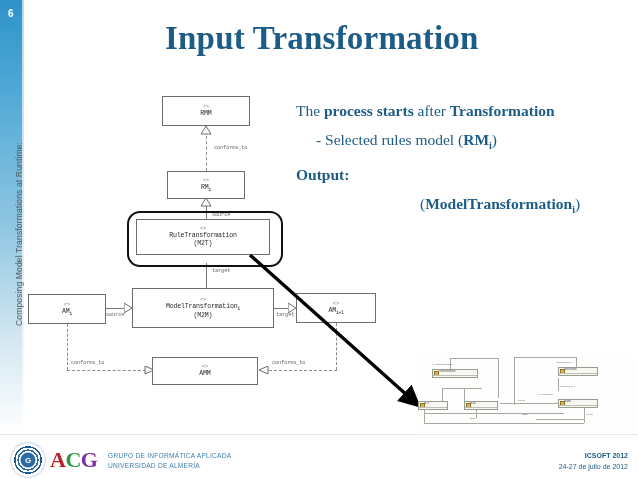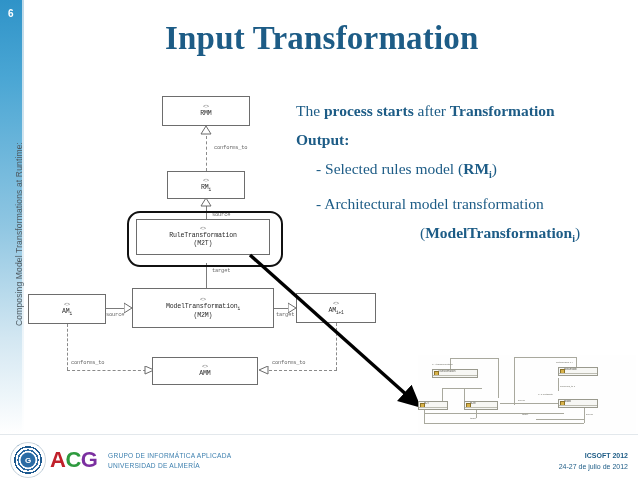--- a/index.html
+++ b/index.html
@@ -121,43 +121,42 @@
   .seal{
     position:absolute;left:10px;top:8px;width:34px;height:34px;border-radius:50%;
     background:radial-gradient(circle at 50% 50%,#ffffff 0 38%,#2f6ca3 38% 44%,#ffffff 44% 52%,#1f5a8f 52% 58%,#ffffff 58% 72%,#3d7fb5 72% 78%,#ffffff 78% 100%);
     border:1px solid #cfd8de;
   }
   .seal-inner{
     position:absolute;left:50%;top:50%;transform:translate(-50%,-50%);
     width:15px;height:15px;border-radius:50%;background:#2b6ca5;
     color:#fff;font-size:8px;font-weight:bold;text-align:center;line-height:15px;
   }
-  .acg{position:absolute;left:50px;top:13px;font-size:22px;font-weight:bold;letter-spacing:-.5px;font-family:Liberation Sans, sans-serif;}
+  .acg{position:absolute;left:50px;top:13px;font-size:22px;font-weight:bold;letter-spacing:-.5px;font-family:Liberation Serif, serif;}
   .acg .a{color:#c0202a;} .acg .c{color:#2e9a3e;} .acg .g{color:#7b2fa0;}
   .foot-org{position:absolute;left:108px;top:17px;font-size:6.6px;color:#3c7fae;line-height:9.5px;letter-spacing:.25px;}
   .foot-right{position:absolute;right:10px;top:17px;text-align:right;font-size:7px;color:#1d5c86;line-height:10.5px;font-weight:bold;}
   .foot-right .d2{font-weight:normal;}
 </style>
 </head>
 <body>
 
 <div class="slide">
 
   <div class="sidebar"></div>
   <div class="sidebar-rule"></div>
   <div class="slide-number">6</div>
   <div class="side-title">Composing Model Transformations at Runtime:</div>
 
   <div class="title">Input Transformation</div>
 
   <div class="bullets">
     <div class="ln" id="b2">The <b>process starts</b> after <b>Transformation</b></div>
+    <div class="ln indent" id="b4">- Selected rules model (<b>RM<sub>i</sub></b>)</div>
     <div class="ln" id="b5"><b>Output:</b></div>
-    <div class="ln indent" id="b4">- Selected rules model (<b>RM<sub>i</sub></b>)</div>
-    <div class="ln indent" id="b6">- Architectural model transformation</div>
     <div class="ln indent2" id="b7">(<b>ModelTransformation<sub>i</sub></b>)</div>
   </div>
 
   <div class="diagram">
 
     <div class="dash-v" style="left:180px;top:44px;height:35px;"></div>
     <div class="arrow-up" style="left:176px;top:34px;border-bottom-color:#ffffff;border-bottom:6px solid #fff;"></div>
     <div class="arrow-up" style="left:176px;top:34px;border-bottom:6px solid transparent;"></div>
     <svg width="12" height="9" style="position:absolute;left:174px;top:34px;">
       <polygon points="6,0 11,8 1,8" fill="#fff" stroke="#6b6b6b" stroke-width="1"></polygon>

